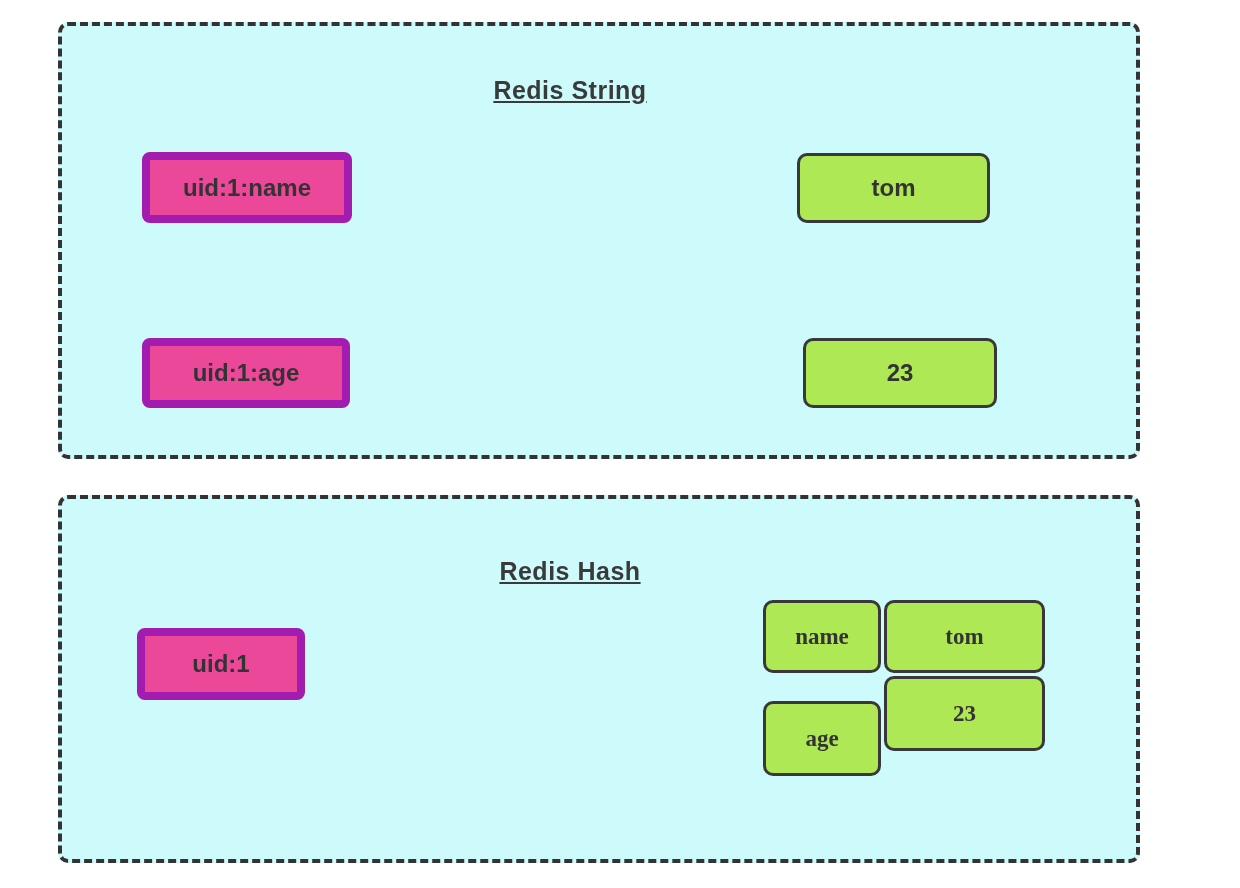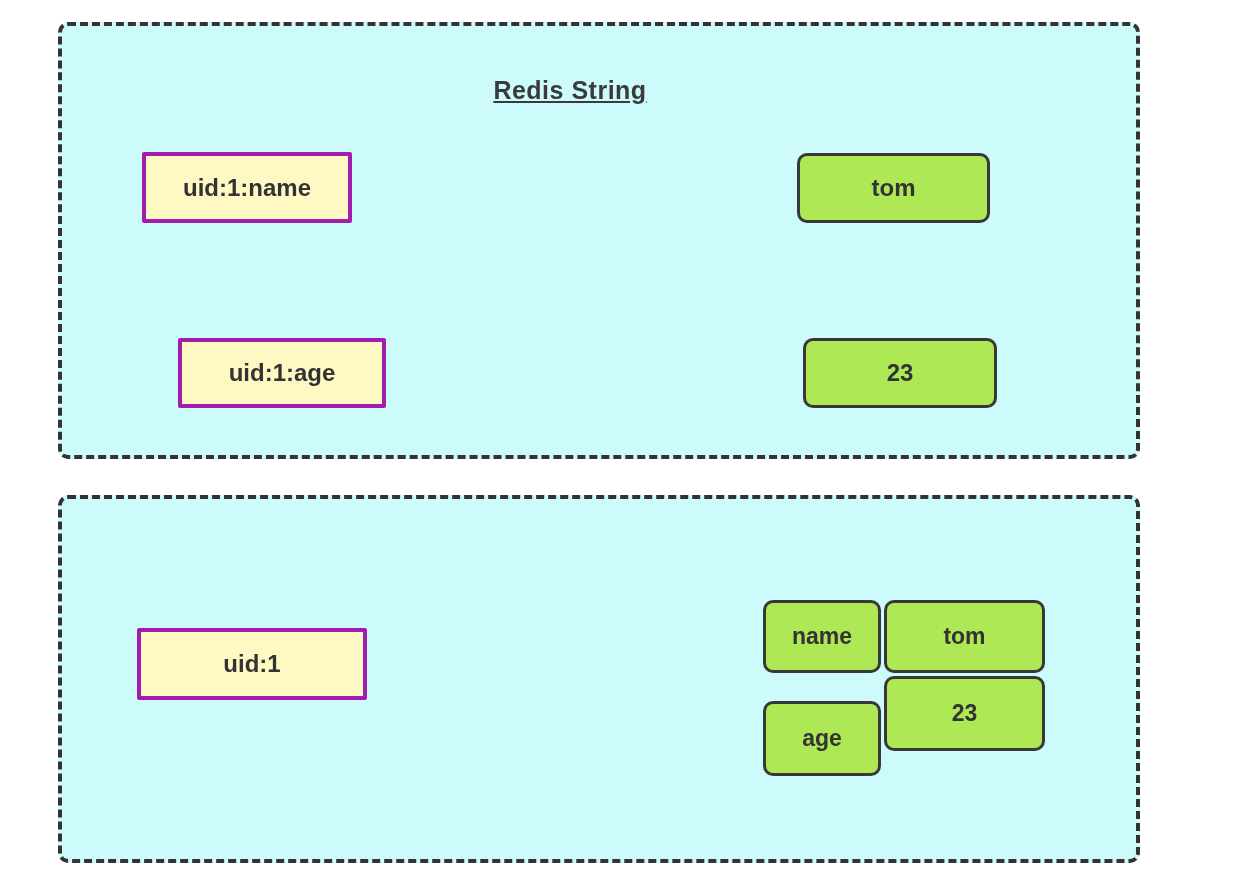--- a/index.html
+++ b/index.html
@@ -45,44 +45,45 @@
     position: absolute;
     box-sizing: border-box;
     display: flex;
     align-items: center;
     justify-content: center;
     font-weight: bold;
     color: #333333;
     font-size: 24px;
   }
   .key-box {
-    background: #fef9c3;
-    border: 4px solid #a21caf;
-    border-radius: 2px;
+    background: #ec4899;
+    border: 8px solid #a21caf;
+    border-radius: 8px;
   }
   .value-box {
     background: #aee854;
     border: 3.5px solid #383838;
     border-radius: 10px;
   }
   .cell {
     background: #aee854;
     border: 3.5px solid #383838;
     border-radius: 10px;
     font-size: 23px;
+    font-family: Liberation Serif, serif;
   }
 
   
   .key-name  { left: 142px; top: 152px; width: 210px; height: 71px; }
   .val-tom   { left: 797px; top: 153px; width: 193px; height: 70px; }
-  .key-age   { left: 142px; top: 338px; width: 208px; height: 70px; margin-left: 36px; }
+  .key-age   { left: 142px; top: 338px; width: 208px; height: 70px; }
   .val-23    { left: 803px; top: 338px; width: 194px; height: 70px; }
 
   
-  .key-uid   { left: 137px; top: 628px; width: 230px; height: 72px; }
+  .key-uid   { left: 137px; top: 628px; width: 168px; height: 72px; }
   .cell-name { left: 763px; top: 600px; width: 118px; height: 73px; }
   .cell-tom  { left: 884px; top: 600px; width: 161px; height: 73px; }
   .cell-age  { left: 763px; top: 676px; width: 118px; height: 75px; margin-top: 25px; }
   .cell-23   { left: 884px; top: 676px; width: 161px; height: 75px; }
 
   .connectors {
     position: absolute;
     left: 0;
     top: 0;
     width: 1240px;
@@ -116,20 +117,21 @@
   <section class="panel panel-string"></section>
   <div class="panel-title title-string">Redis String</div>
 
   <div class="node key-box key-name">uid:1:name</div>
   <div class="node value-box val-tom">tom</div>
 
   <div class="node key-box key-age">uid:1:age</div>
   <div class="node value-box val-23">23</div>
 
   <section class="panel panel-hash"></section>
+  <div class="panel-title title-hash">Redis Hash</div>
 
   <div class="node key-box key-uid">uid:1</div>
 
   <div class="node cell cell-name">name</div>
   <div class="node cell cell-tom">tom</div>
   <div class="node cell cell-age">age</div>
   <div class="node cell cell-23">23</div>
 
 </div>
 

